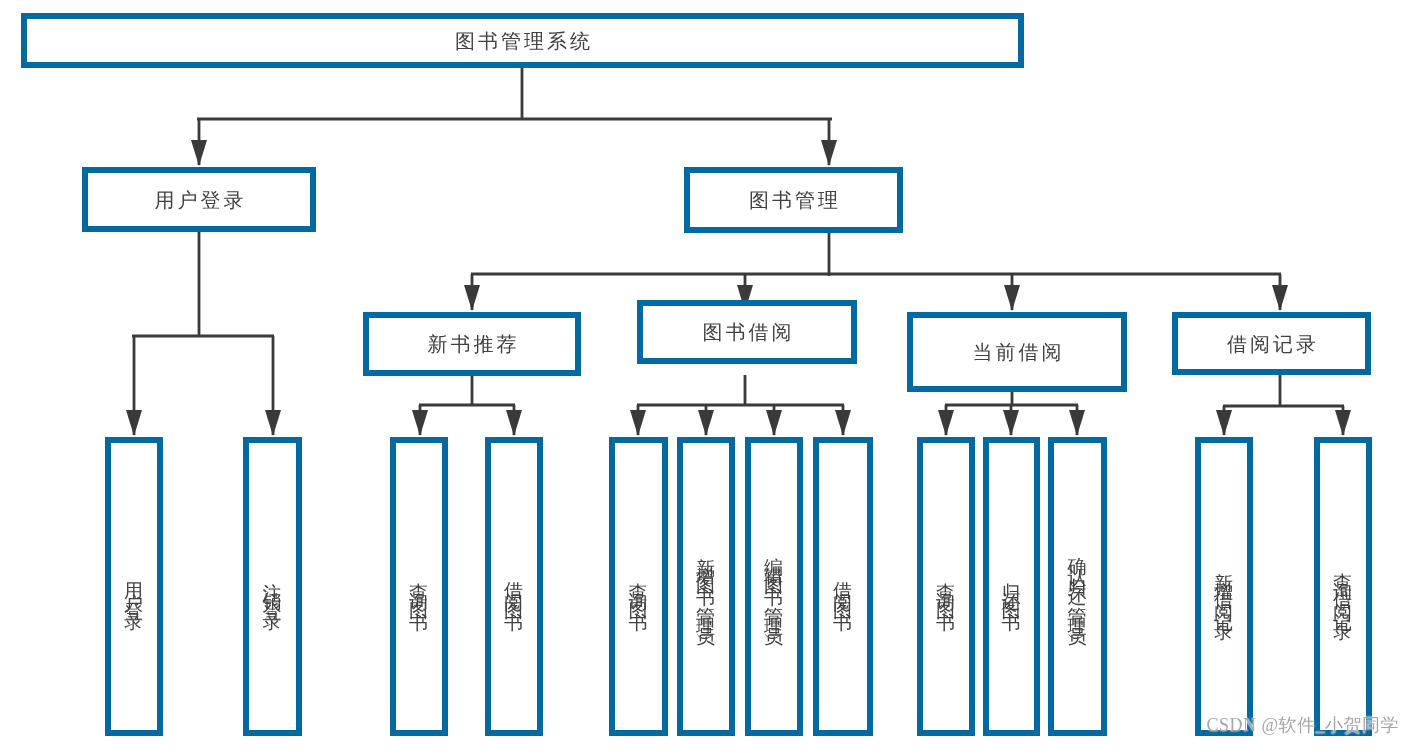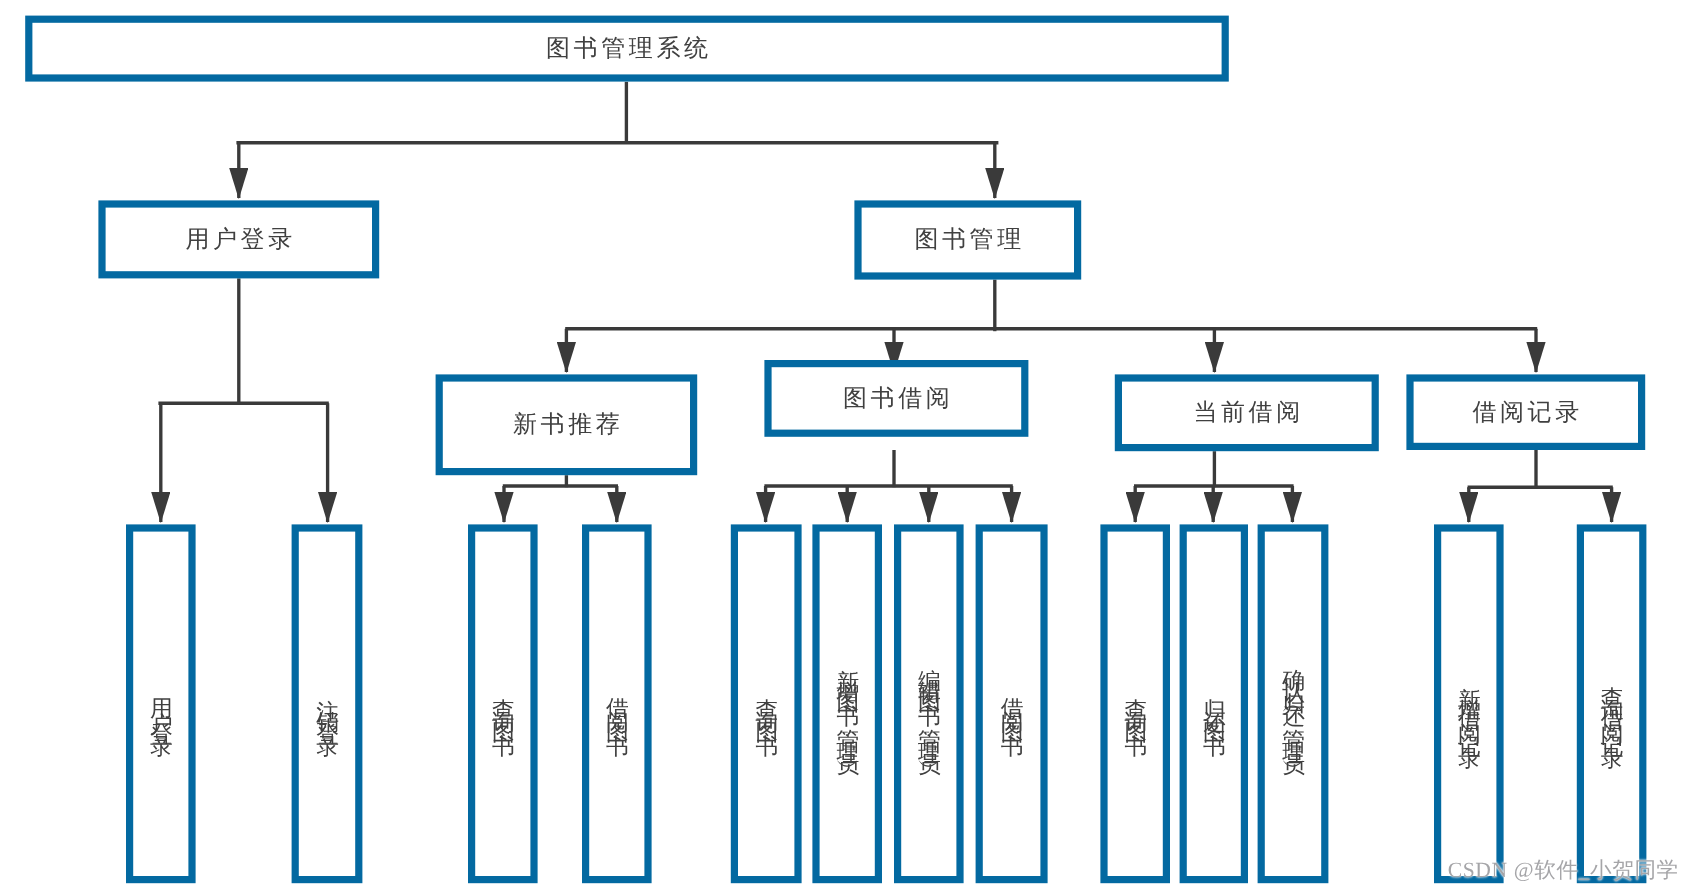--- a/index.html
+++ b/index.html
@@ -82,31 +82,31 @@
     <line x1="1343" y1="406" x2="1343" y2="435" marker-end="url(#arw)"></line>
   </svg>
 
   <div class="node hbox" style="left:21px;top:13px;width:1003px;height:55px">
     <span>图书管理系统</span>
   </div>
 
   <div class="node hbox" style="left:82px;top:167px;width:234px;height:65px">
     <span>用户登录</span>
   </div>
-  <div class="node hbox" style="left:712px;top:167px;width:189px;height:66px">
+  <div class="node hbox" style="left:684px;top:167px;width:219px;height:66px">
     <span>图书管理</span>
   </div>
 
-  <div class="node hbox" style="left:363px;top:312px;width:218px;height:84px">
+  <div class="node hbox" style="left:363px;top:312px;width:218px;height:64px">
     <span>新书推荐</span>
   </div>
   <div class="node hbox" style="left:637px;top:300px;width:220px;height:64px">
     <span>图书借阅</span>
   </div>
-  <div class="node hbox" style="left:929px;top:312px;width:220px;height:64px">
+  <div class="node hbox" style="left:907px;top:312px;width:220px;height:80px">
     <span>当前借阅</span>
   </div>
   <div class="node hbox" style="left:1172px;top:312px;width:199px;height:63px">
     <span>借阅记录</span>
   </div>
 
   <div class="node vbox" style="left:105px;top:437px;width:58px;height:299px">
     <span>用户登录</span>
   </div>
   <div class="node vbox" style="left:243px;top:437px;width:59px;height:299px">

